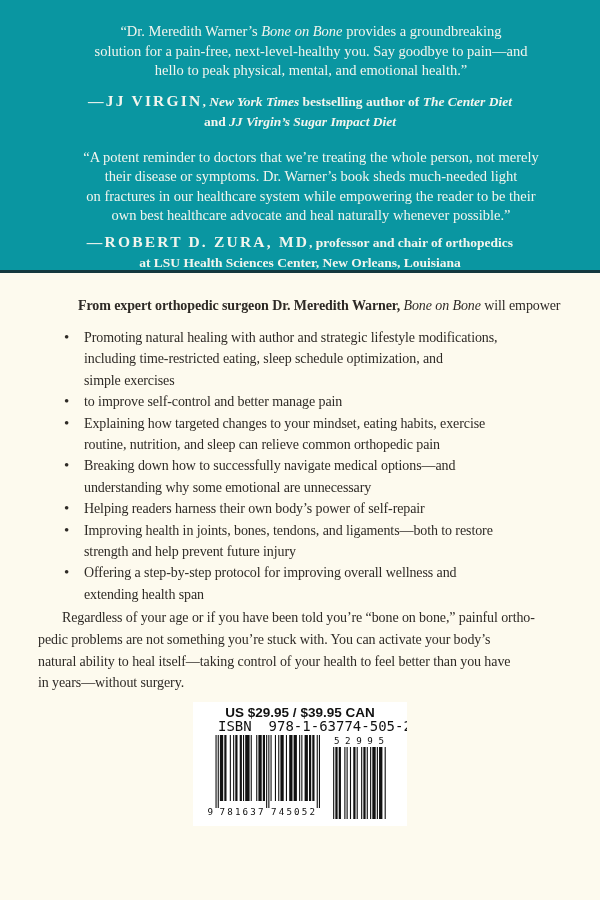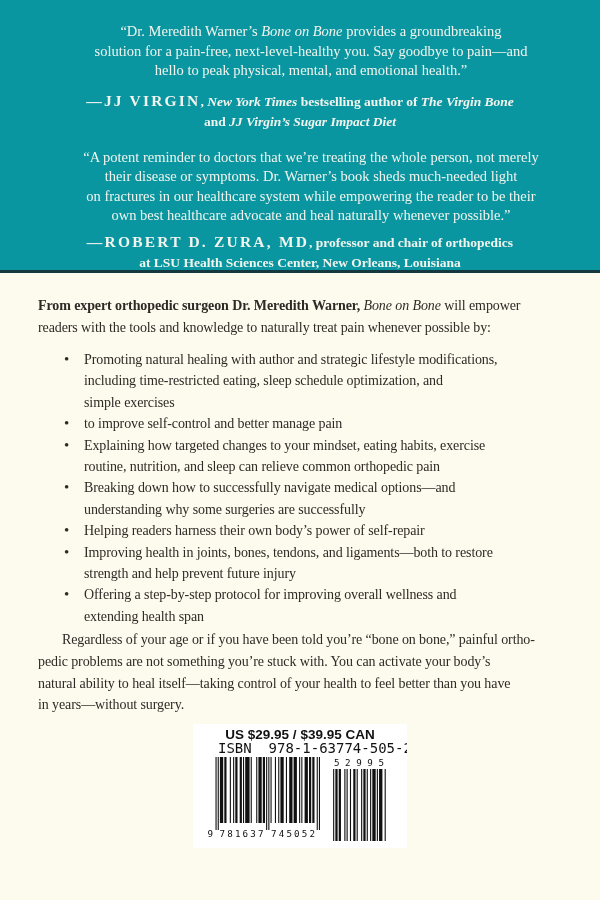--- a/index.html
+++ b/index.html
@@ -21,21 +21,21 @@
   .attr .line{font-size:13.5px;line-height:20px;font-weight:700;white-space:nowrap;}
   .q1{margin-bottom:10px;} .a1{margin-bottom:16px;} .q2{margin-bottom:6px;}
   .it{font-style:italic;}
   .bd{font-weight:700;}
   .caps{font-size:15.5px;letter-spacing:2.2px;font-weight:700;}
   
   .desc-section{
     height:624px;padding:22px 38px 0 38px;color:var(--ink);overflow:hidden;
   }
   .desc-section .line{font-size:14px;line-height:22px;letter-spacing:-0.1px;white-space:nowrap;}
-  .intro{margin-bottom:10px;}
+  .intro{margin-bottom:10px;margin-left:40px;}
   .bullets{margin-left:26px;margin-bottom:2px;}
   .bullet{display:flex;}
   .bullet .dot{width:20px;flex:0 0 20px;}
   .bullet .dot::before{content:"\2022";font-size:15px;line-height:21.4px;}
   .bullets .line{line-height:21.4px;}
   .closing .line{line-height:21.7px;}
   .closing .line:first-child{text-indent:24px;}
   
   .barcode-panel{
     width:214px;height:124px;background:var(--panel);margin-left:155px;margin-top:8px;
@@ -60,39 +60,38 @@
 
 <div class="cover">
 
   <div class="teal-section">
     <div class="quote q1">
         <div class="line"><span>“Dr. Meredith Warner’s </span><span class="it">Bone on Bone</span><span> provides a groundbreaking</span></div>
         <div class="line"><span>solution for a pain-free, next-level-healthy you. Say goodbye to pain—and</span></div>
         <div class="line"><span>hello to peak physical, mental, and emotional health.”</span></div>
       </div>
     <div class="attr a1">
-        <div class="line"><span class="caps">—JJ VIRGIN</span><span>, </span><span class="it">New York Times</span><span> bestselling author of </span><span class="it">The Virgin Bone</span></div>
+        <div class="line"><span class="caps">—JJ VIRGIN</span><span>, </span><span class="it">New York Times</span><span> bestselling author of </span><span class="it">The Center Diet</span></div>
         <div class="line"><span>and </span><span class="it">JJ Virgin’s Sugar Impact Diet</span></div>
       </div>
     <div class="quote q2">
         <div class="line"><span>“A potent reminder to doctors that we’re treating the whole person, not merely</span></div>
         <div class="line"><span>their disease or symptoms. Dr. Warner’s book sheds much-needed light</span></div>
         <div class="line"><span>on fractures in our healthcare system while empowering the reader to be their</span></div>
         <div class="line"><span>own best healthcare advocate and heal naturally whenever possible.”</span></div>
       </div>
     <div class="attr a2">
         <div class="line"><span class="caps">—ROBERT D. ZURA, MD</span><span>, professor and chair of orthopedics</span></div>
         <div class="line"><span>at LSU Health Sciences Center, New Orleans, Louisiana</span></div>
       </div>
   </div>
 
   <div class="desc-section">
     <div class="intro">
         <div class="line"><span class="bd">From expert orthopedic surgeon Dr. Meredith Warner,</span><span> </span><span class="it">Bone on Bone</span><span> will empower</span></div>
-        <div class="line"><span>readers with the tools and knowledge to naturally treat pain whenever possible by:</span></div>
       </div>
     <div class="bullets">
         <div class="bullet">
           <span class="dot"></span>
           <div>
             <div class="line">Promoting natural healing with author and strategic lifestyle modifications,</div>
             <div class="line">including time-restricted eating, sleep schedule optimization, and</div>
             <div class="line">simple exercises</div>
           </div>
         </div>
@@ -106,21 +105,21 @@
           <span class="dot"></span>
           <div>
             <div class="line">Explaining how targeted changes to your mindset, eating habits, exercise</div>
             <div class="line">routine, nutrition, and sleep can relieve common orthopedic pain</div>
           </div>
         </div>
         <div class="bullet">
           <span class="dot"></span>
           <div>
             <div class="line">Breaking down how to successfully navigate medical options—and</div>
-            <div class="line">understanding why some surgeries are successfully</div>
+            <div class="line">understanding why some emotional are unnecessary</div>
           </div>
         </div>
         <div class="bullet">
           <span class="dot"></span>
           <div>
             <div class="line">Helping readers harness their own body’s power of self-repair</div>
           </div>
         </div>
         <div class="bullet">
           <span class="dot"></span>

